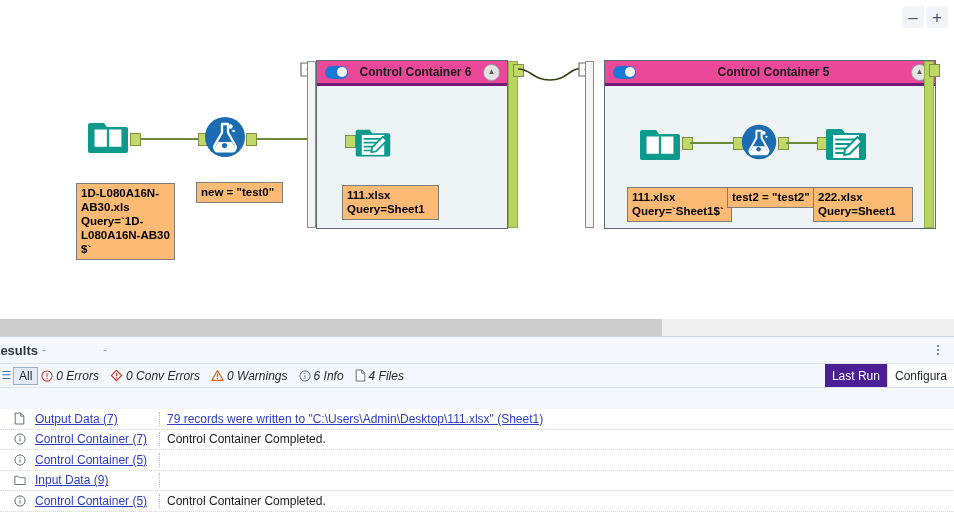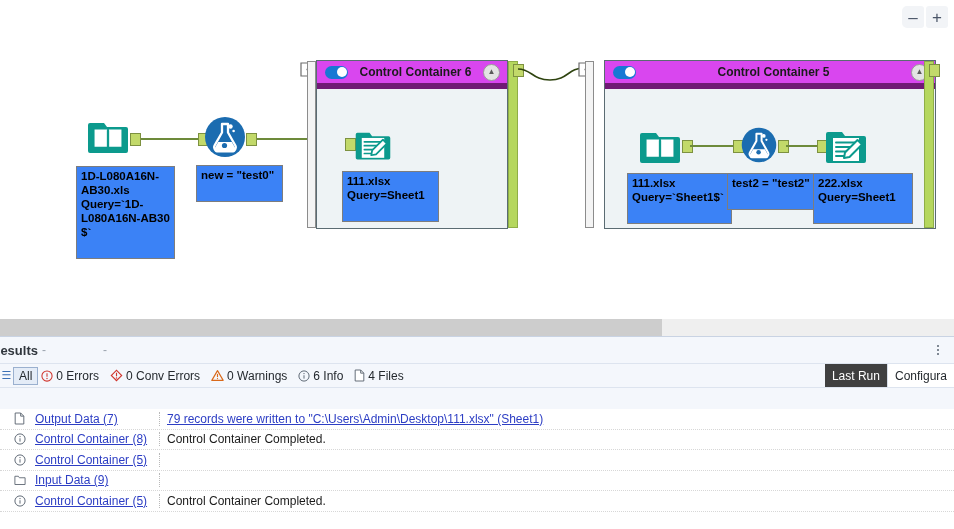--- a/index.html
+++ b/index.html
@@ -22,34 +22,34 @@
   .zoom-btn:first-child{border-radius:5px 3px 3px 5px;}
 
   
   .tool{position:absolute;width:44px;height:44px;}
   .tool .glyph{width:44px;height:44px;display:block;}
   .tool.small{width:38px;height:38px;}
   .tool.small .glyph{width:38px;height:38px;}
 
   
   .anno{
-    position:absolute;background:#3b82f6;border:1px solid #7d7d7d;
+    position:absolute;background:#fdba74;border:1px solid #7d7d7d;
     color:#000;font-size:11.5px;line-height:14px;
-    padding:2px 4px 19px 4px;font-family:"Liberation Sans",sans-serif;
-    white-space:pre-line;font-weight:bold;
+    padding:2px 4px 3px 4px;font-family:"Liberation Sans",sans-serif;
+    white-space:pre-line;font-weight:bold;margin-top:17px;
   }
 
   
   .wire{position:absolute;height:2px;background:#6d8a3a;}
   .anchor-out,.anchor-in{position:absolute;width:9px;height:11px;background:#c2d96a;border:1px solid #7d9140;}
   .anchor-in{background:#c2d96a;}
 
   
   .container{position:absolute;background:#eef3f5;border:1px solid #5a6b72;}
-  .container-hdr{height:22px;background:#d946ef;border-bottom:6px solid #701a75;
+  .container-hdr{height:22px;background:#ec4899;border-bottom:3px solid #701a75;
                  display:flex;align-items:center;position:relative;justify-content:flex-end;}
   .container-title{flex:1;text-align:center;font-weight:bold;font-size:12px;color:#1b1b1b;}
   .toggle{width:23px;height:13px;border-radius:7px;background:#1878d4;position:relative;margin-left:8px;flex:none;}
   .toggle::after{content:"";position:absolute;right:1.5px;top:1.5px;width:10px;height:10px;border-radius:50%;background:#fff;}
   .collapse-btn{width:15px;height:15px;border-radius:50%;background:#e3e3e3;border:1px solid #9a9a9a;
                 margin-right:7px;flex:none;display:flex;align-items:center;justify-content:center;
                 font-size:8px;color:#5a5a5a;line-height:1;}
   .container-body{position:relative;width:100%;height:calc(100% - 22px);}
 
   
@@ -72,24 +72,24 @@
   .hdr-sub{color:#5d6773;font-size:12px;margin-top:36px;}
   #results-menu{position:absolute;right:8px;top:3px;width:16px;height:20px;
                 display:flex;flex-direction:column;align-items:center;justify-content:center;gap:2px;}
   #results-menu i{width:2px;height:2px;background:#5a6472;border-radius:50%;display:block;}
 
   
   #filter-bar{height:23px;display:flex;align-items:center;background:#f4f7fc;
               border-top:1px solid #dde4ef;border-bottom:1px solid #dde4ef;position:relative;}
   #grip{width:13px;height:23px;display:flex;align-items:center;justify-content:center;color:#3a6fb5;font-size:11px;}
   .filter-all{border:1px solid #9ab0cf;background:#e4ecf7;padding:1px 5px;margin-right:3px;font-size:12px;color:#24292e;}
-  .filter-item{display:flex;align-items:center;gap:3px;margin-right:11px;font-size:12px;color:#24292e;white-space:nowrap;}
+  .filter-item{display:flex;align-items:center;gap:3px;margin-right:11px;font-size:12px;color:#24292e;white-space:nowrap;font-style:italic;}
   .tabs{position:absolute;right:0;top:0;height:23px;display:flex;align-items:stretch;}
   .tab{display:flex;align-items:center;padding:0 7px;font-size:12px;}
-  .tab.active{background:#404040;color:#ffffff;}
+  .tab.active{background:#4c1d95;color:#ffffff;}
   .tab.inactive{background:#ffffff;color:#24292e;border-left:1px solid #d7dee8;}
 
   
   #msg-list{position:absolute;left:0;top:72px;width:954px;height:121px;overflow:hidden;background:#ffffff;}
   .msg-row{display:flex;align-items:center;height:19.5px;border-bottom:1px dotted #d7d7d7;background:#ffffff;}
   .msg-gutter{width:10px;height:19.5px;flex:none;display:flex;align-items:center;justify-content:center;}
   .msg-icon{width:19px;flex:none;display:flex;align-items:center;justify-content:center;}
   .msg-tool{width:131px;flex:none;color:#2d3ec4;text-decoration:underline;font-size:12px;
             border-right:1px dotted #b9b9b9;padding-left:6px;box-sizing:border-box;white-space:nowrap;overflow:hidden;}
   .msg-text{padding-left:7px;font-size:12px;color:#1b1b1b;white-space:nowrap;}
@@ -333,21 +333,21 @@
       </div>
       <div class="msg-row">
         <div class="msg-gutter"></div>
         <div class="msg-icon">
           <svg width="12" height="12" viewBox="0 0 16 16">
             <circle cx="8" cy="8" r="6.8" fill="none" stroke="#5d6773" stroke-width="1.3"></circle>
             <circle cx="8" cy="4.8" r="0.9" fill="#5d6773"></circle>
             <line x1="8" y1="7" x2="8" y2="11.5" stroke="#5d6773" stroke-width="1.3"></line>
           </svg>
         </div>
-        <div class="msg-tool">Control Container (8)</div>
+        <div class="msg-tool">Control Container (7)</div>
         <div class="msg-text">Control Container Completed.</div>
       </div>
       <div class="msg-row">
         <div class="msg-gutter"></div>
         <div class="msg-icon">
           <svg width="12" height="12" viewBox="0 0 16 16">
             <circle cx="8" cy="8" r="6.8" fill="none" stroke="#5d6773" stroke-width="1.3"></circle>
             <circle cx="8" cy="4.8" r="0.9" fill="#5d6773"></circle>
             <line x1="8" y1="7" x2="8" y2="11.5" stroke="#5d6773" stroke-width="1.3"></line>
           </svg>

